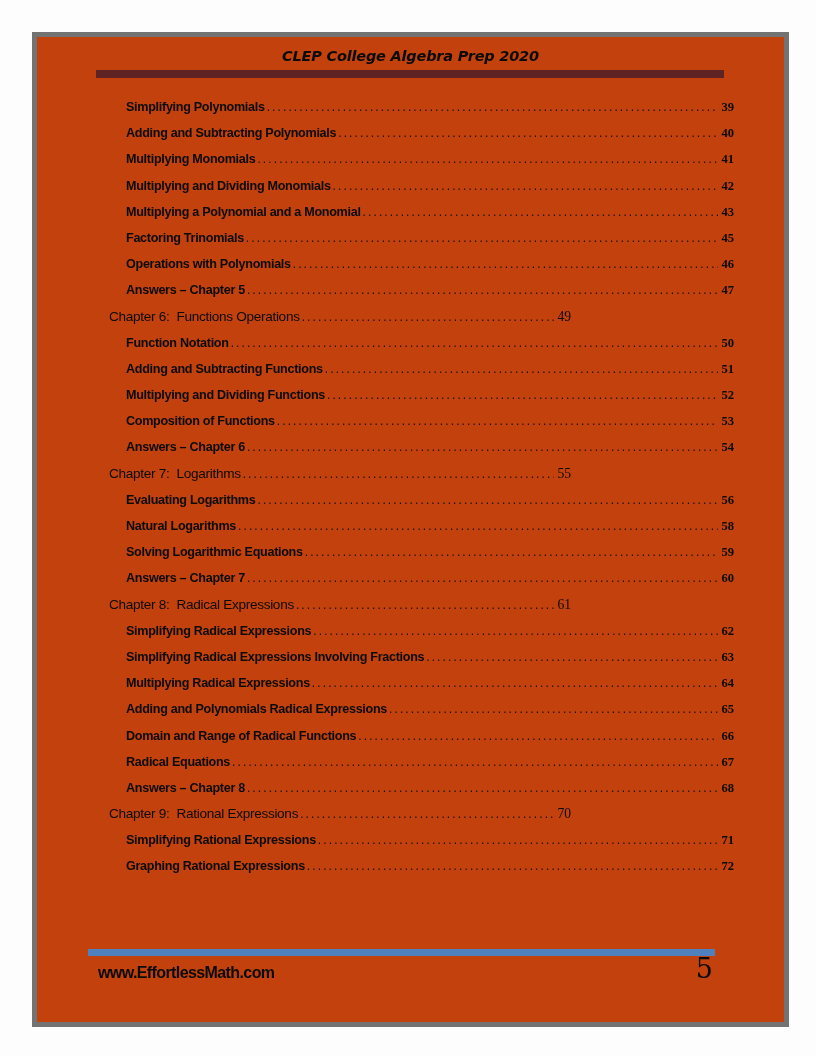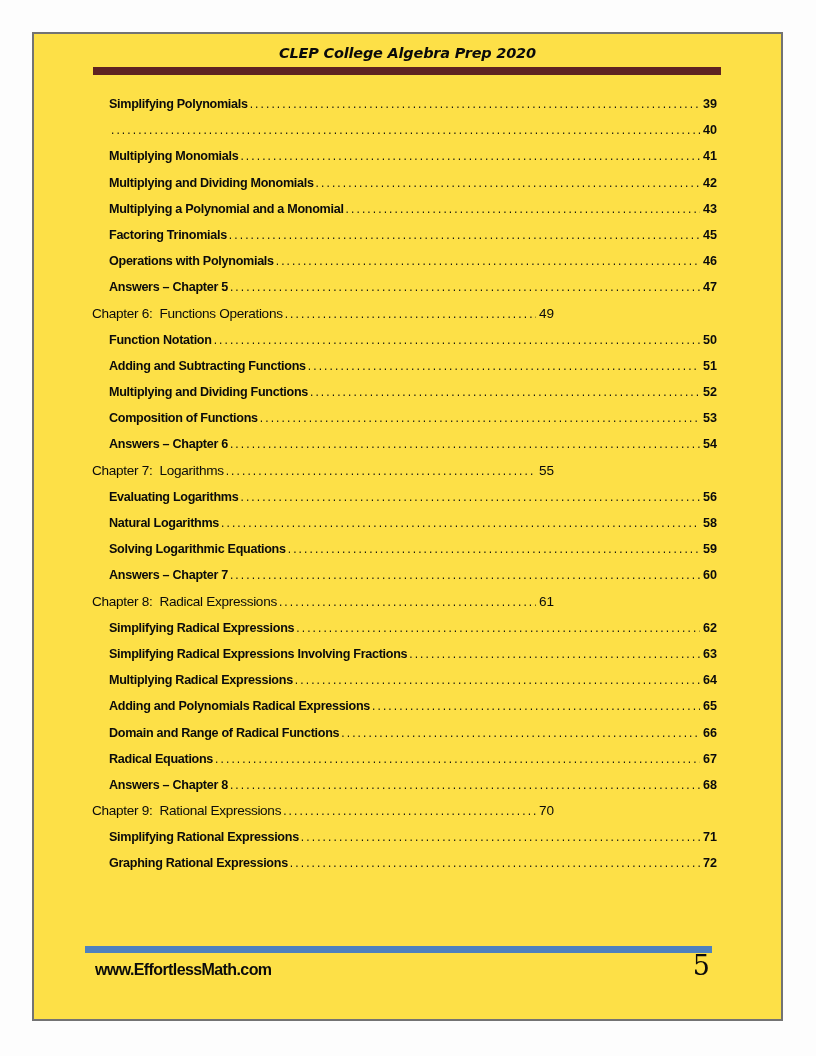--- a/index.html
+++ b/index.html
@@ -1,32 +1,32 @@
 <!DOCTYPE html>
 <html><head>
 <meta charset="utf-8">
 <style>
   html,body{margin:0;padding:0;background:#fdfdfd;width:816px;height:1056px;
     font-family:"Liberation Sans",sans-serif;color:#0b0b0b;}
   .page{position:absolute;left:32px;top:32px;width:747px;height:985px;
-    border:2px solid #737373;background:#fde047;}
+    border:5px solid #737373;background:#c2410c;}
   
   .header-title{position:absolute;top:11px;left:0;width:100%;text-align:center;
     font-family:"DejaVu Sans","Liberation Sans",sans-serif;
     font-weight:bold;font-style:italic;font-size:14.5px;letter-spacing:-0.2px;}
   .header-rule{position:absolute;top:33px;left:59px;width:628px;height:8px;}
   
-  .toc{position:absolute;top:57px;left:58px;width:630px;}
+  .toc{position:absolute;top:57px;left:72px;width:630px;}
   .toc-row{display:flex;align-items:baseline;line-height:26.2px;height:26.2px;}
   .toc-row .label{white-space:pre;letter-spacing:-0.3px;}
   .toc-row .dots{flex:1 1 auto;overflow:hidden;white-space:nowrap;margin:0 2px;}
   .toc-row .dots::after{
     content:"..........................................................................................................................................................";
     font-size:12px;letter-spacing:2.1px;font-weight:normal;color:#111;}
-  .toc-row .pnum{white-space:pre;padding-left:1px;}
+  .toc-row .pnum{white-space:pre;padding-left:1px;font-family:Liberation Serif, serif;}
   .toc-row.sub{margin-left:17px;width:608px;font-weight:bold;font-size:12.6px;}
   .toc-row.chapter{width:462px;font-weight:normal;font-size:13.6px;justify-content:flex-end;}
   
   .footer-rule{position:absolute;top:912px;left:51px;width:627px;height:7px;}
   .footer-site{position:absolute;top:927px;left:61px;font-size:16px;font-weight:bold;
     letter-spacing:-0.6px;font-family:"Liberation Sans",sans-serif;text-align:center;}
   .footer-page-number{position:absolute;top:917px;left:626px;width:50px;text-align:right;
     font-family:"DejaVu Serif","Liberation Serif",serif;font-size:27px;line-height:30px;}
 </style>
 </head>
@@ -36,20 +36,21 @@
   <div class="header-title">CLEP College Algebra Prep 2020</div>
   <div class="header-rule" style="background: rgb(94, 35, 34);"></div>
 
   <div class="toc" id="toc">
       <div class="toc-row sub">
         <span class="label">Simplifying Polynomials</span>
         <span class="dots"></span>
         <span class="pnum">39</span>
       </div>
       <div class="toc-row sub">
+        <span class="label">Adding and Subtracting Polynomials</span>
         <span class="dots"></span>
         <span class="pnum">40</span>
       </div>
       <div class="toc-row sub">
         <span class="label">Multiplying Monomials</span>
         <span class="dots"></span>
         <span class="pnum">41</span>
       </div>
       <div class="toc-row sub">
         <span class="label">Multiplying and Dividing Monomials</span>

